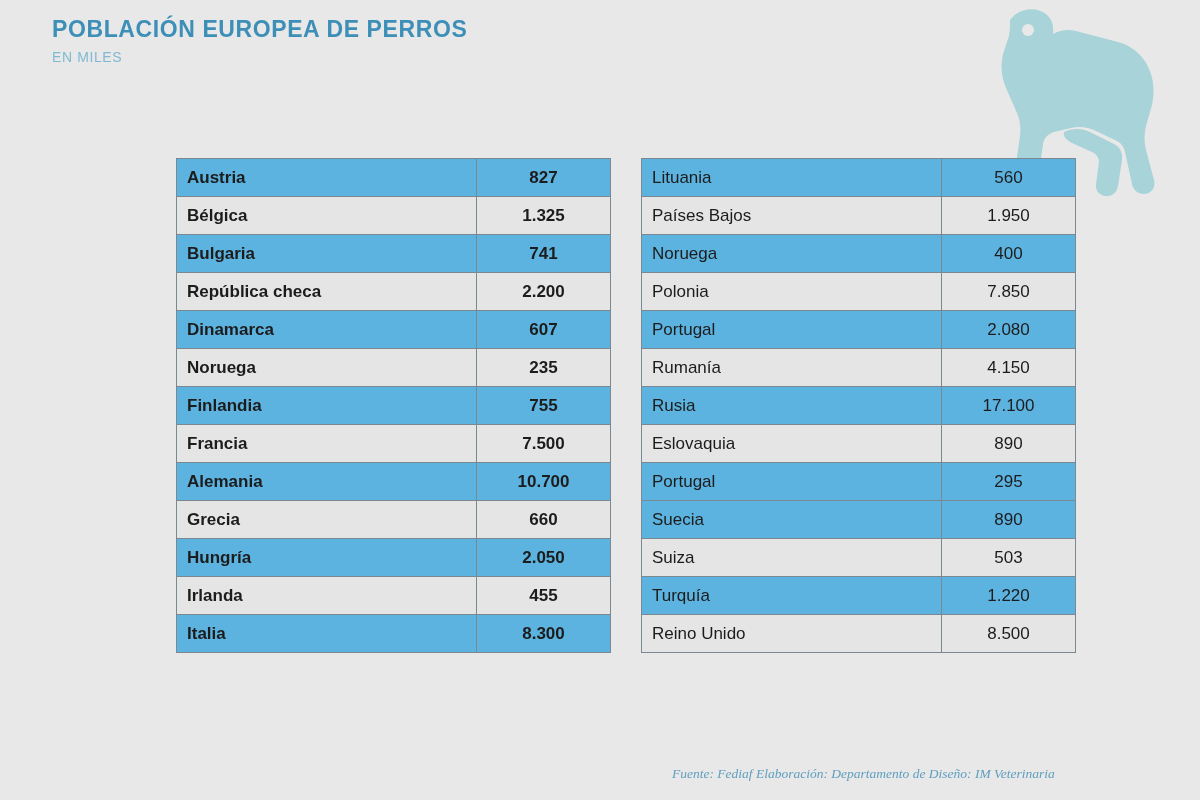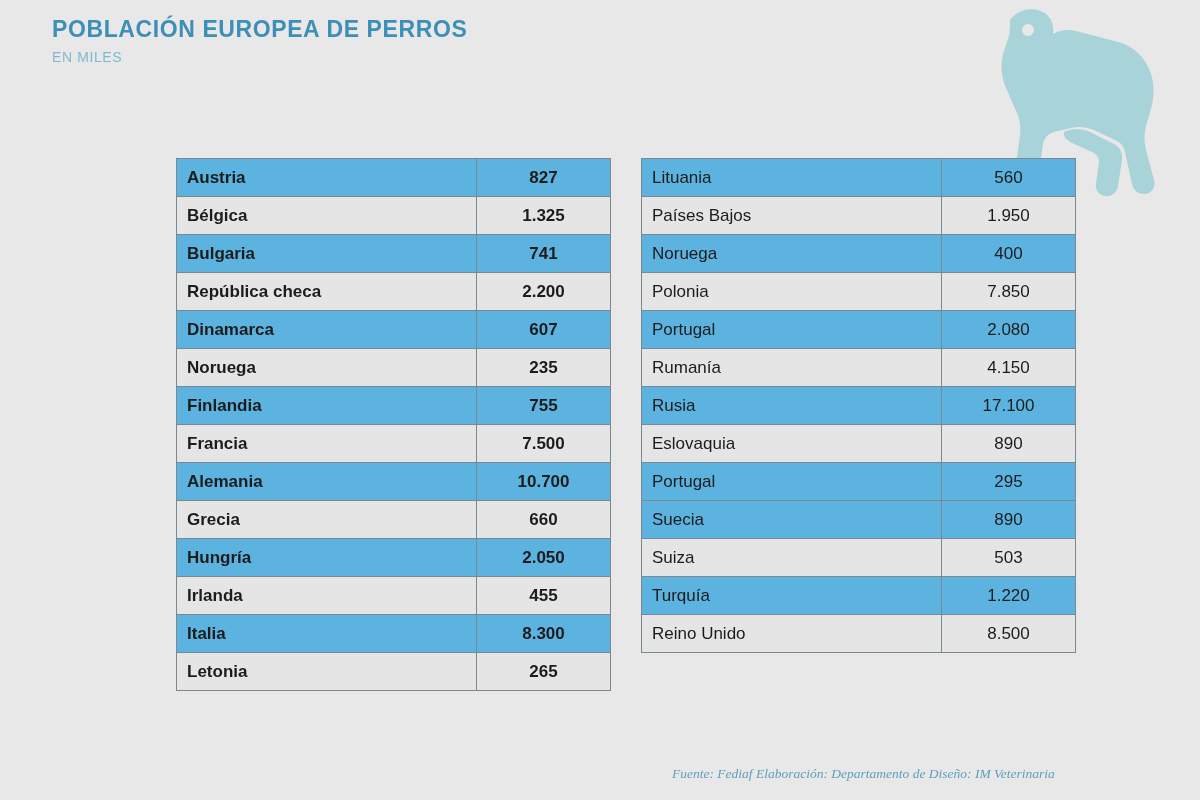--- a/index.html
+++ b/index.html
@@ -199,24 +199,20 @@
           <td class="value">2.050</td>
         </tr>
       <tr class="even">
           <td class="country">Irlanda</td>
           <td class="value">455</td>
         </tr>
       <tr class="odd">
           <td class="country">Italia</td>
           <td class="value">8.300</td>
         </tr>
-      <tr class="even">
-          <td class="country">Letonia</td>
-          <td class="value">265</td>
-        </tr>
     </tbody>
   </table>
 </div>
 
 <div class="table-wrap" id="table-right">
   <table class="data-table">
     <tbody>
       <tr class="odd">
           <td class="country">Lituania</td>
           <td class="value">560</td>

